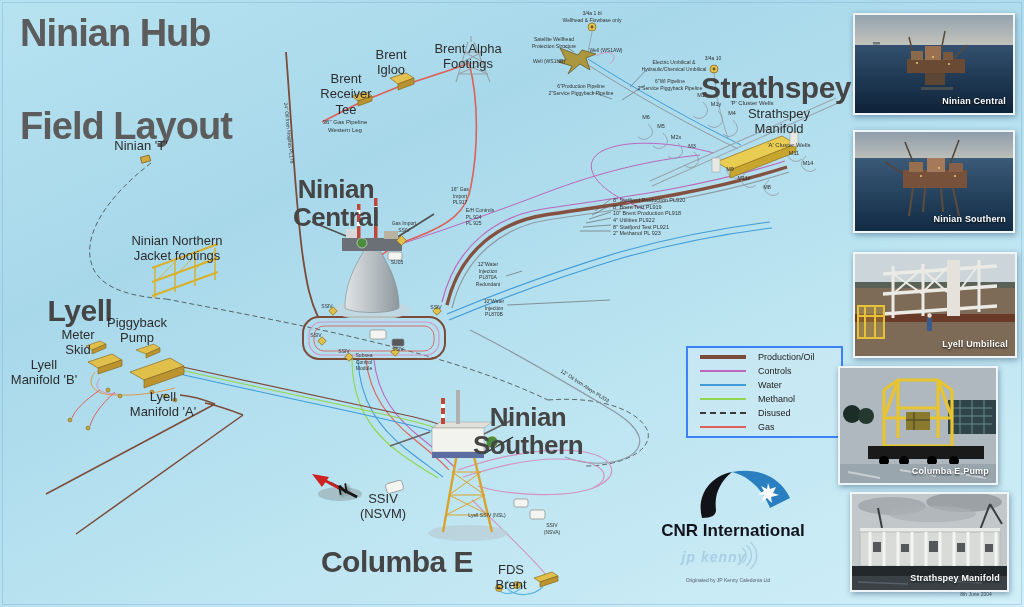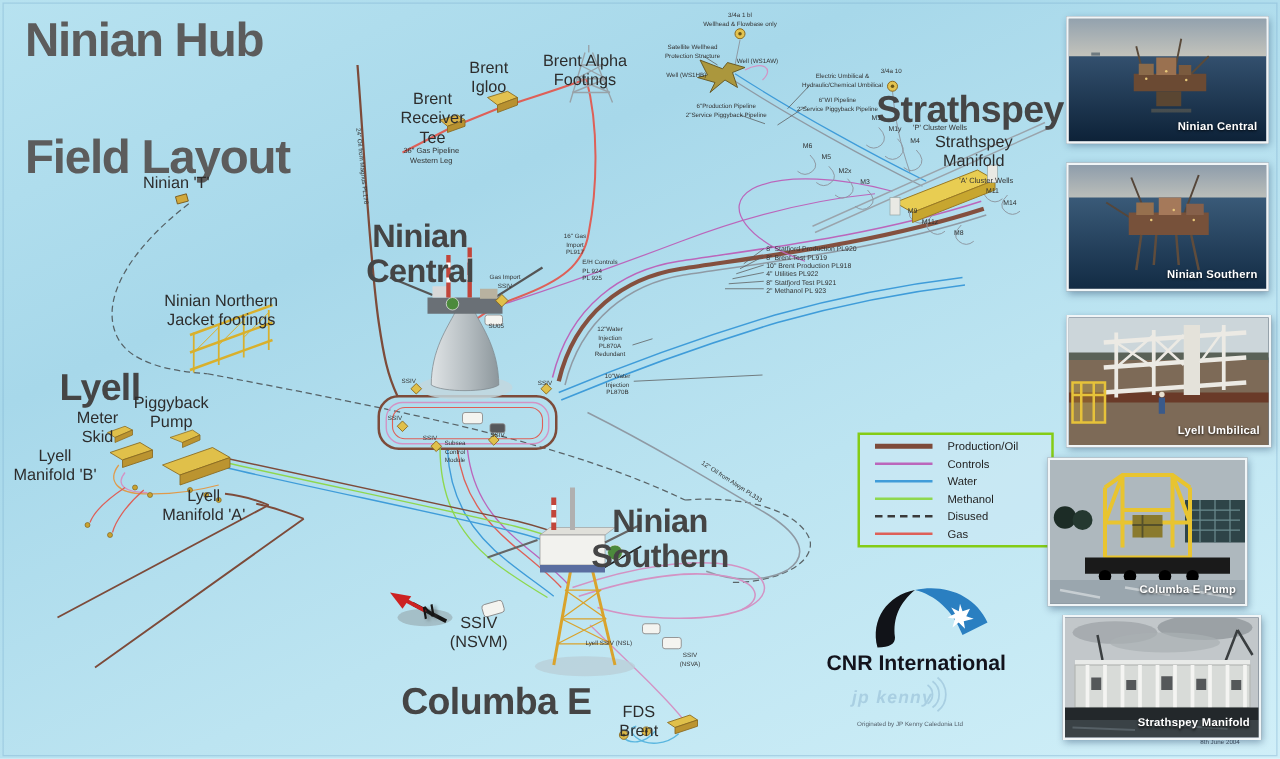--- a/index.html
+++ b/index.html
@@ -16,21 +16,21 @@
   .t-med{font-size:13px;color:#2d2d2d;}
   .t-sm{font-size:6px;color:#333;line-height:1.25;}
   .t-xs{font-size:5px;color:#333;line-height:1.3;}
   .rot84{transform:translate(-50%,-50%) rotate(84deg);white-space:nowrap;}
   .rot33{transform:translate(-50%,-50%) rotate(33deg);white-space:nowrap;}
   .stackl{position:absolute;font-size:5.5px;color:#333;white-space:nowrap;transform:none;text-align:left;}
   .welll{position:absolute;transform:translate(-50%,-50%);font-size:5.5px;color:#2f2f2f;}
   .leftal{text-align:left;}
   
   .legend{position:absolute;left:686px;top:346px;width:157px;height:92px;
-          border:2px solid #84cc16;background:rgba(205,233,244,.55);
+          border:2px solid #3b82f6;background:rgba(205,233,244,.55);
           display:flex;flex-direction:column;justify-content:center;gap:4px;padding:4px 0;box-sizing:border-box;}
   .legend-row{display:flex;align-items:center;height:10px;}
   .legend-line{width:46px;margin-left:12px;height:0;}
   .legend-label{margin-left:12px;font-size:9px;color:#222;}
   
   .cnr-text{position:absolute;left:733px;top:531px;transform:translate(-50%,-50%);
             font-size:17px;font-weight:700;color:#13131c;white-space:nowrap;}
   .jpk{position:absolute;left:714px;top:557px;transform:translate(-50%,-50%);
        font-size:14px;font-weight:700;font-style:italic;color:#a9cfe2;letter-spacing:1px;white-space:nowrap;}
   .orig{position:absolute;left:728px;top:580px;transform:translate(-50%,-50%);font-size:5px;color:#55616c;white-space:nowrap;}

